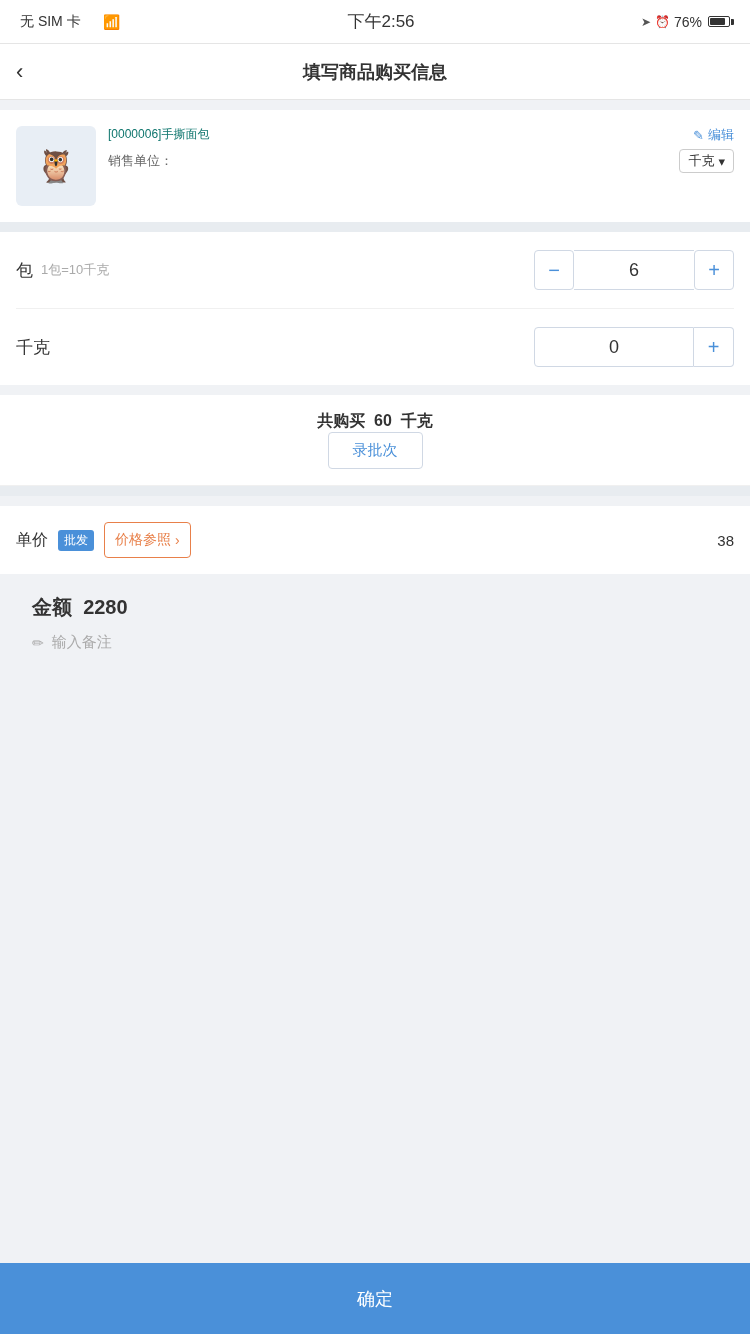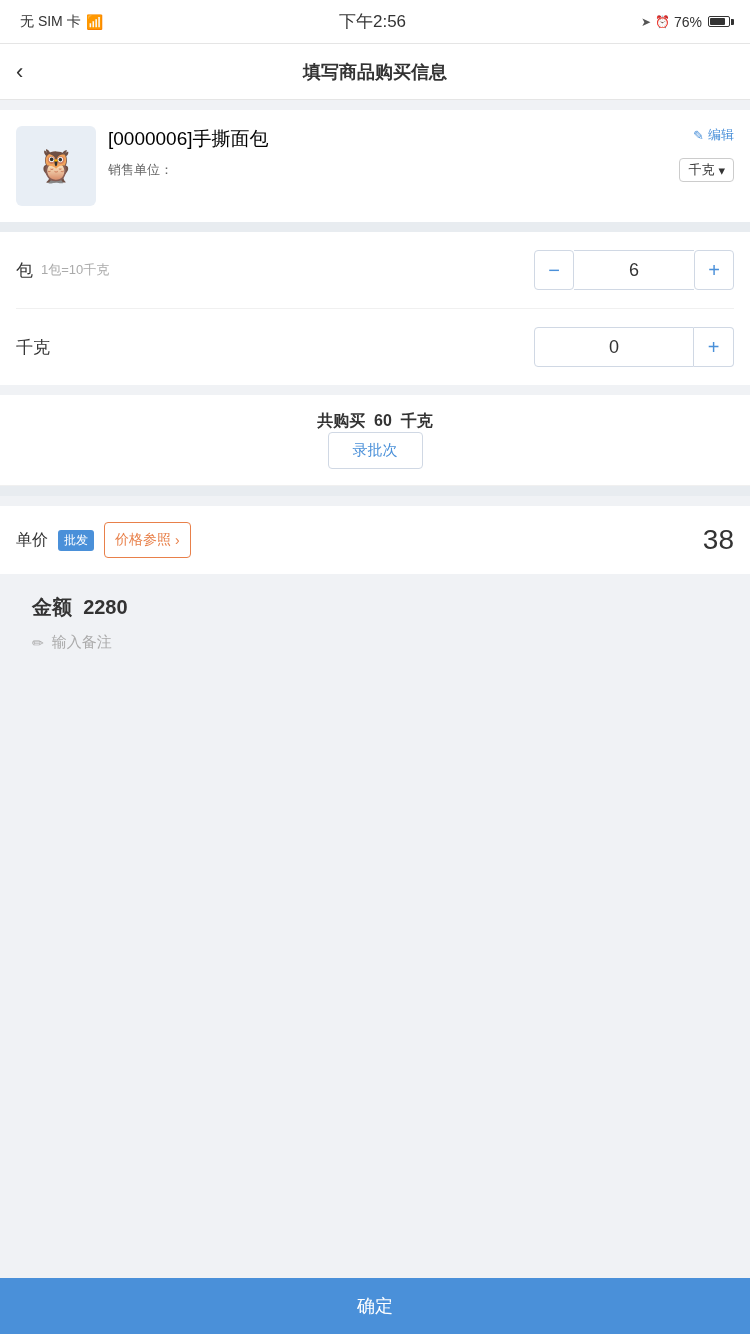--- a/index.html
+++ b/index.html
@@ -18,21 +18,21 @@
       width: 750px;
       height: 44px;
       background: #fff;
       display: flex;
       align-items: center;
       justify-content: space-between;
       padding: 0 20px;
       font-size: 28px;
       border-bottom: 1px solid #e5e5e5;
     }
-    .status-left { font-size: 14px; color: #333; display: flex; align-items: center; gap: 6px; }
+    .status-left { font-size: 14px; color: #333; display: flex; align-items: center; gap: 23px; }
     .status-center { font-size: 17px; color: #333; font-weight: 500; }
     .status-right { font-size: 14px; color: #333; display: flex; align-items: center; gap: 4px; }
 
     
     .nav-bar {
       width: 750px;
       height: 56px;
       background: #fff;
       display: flex;
       align-items: center;
@@ -71,21 +71,21 @@
       display: flex;
       align-items: center;
       justify-content: center;
       flex-shrink: 0;
     }
     .product-img-icon {
       font-size: 32px;
       color: #8aaccc;
     }
     .product-info { flex: 1; }
-    .product-name { font-size: 19px; color: #000000; font-weight: 500; margin-bottom: 6px; }
+    .product-name { font-size: 12px; color: #0f766e; font-weight: 500; margin-bottom: 6px; }
     .product-stock { font-size: 13px; color: #666; margin-bottom: 6px; }
     .product-unit-row { display: flex; align-items: center; gap: 8px; font-size: 13px; color: #666; justify-content: space-between; }
     .unit-select {
       border: 1px solid #ccc;
       border-radius: 4px;
       padding: 2px 8px;
       font-size: 13px;
       color: #333;
       background: #fff;
       display: flex;
@@ -236,21 +236,21 @@
       font-size: 14px;
       color: #e8804a;
       background: #fff;
       display: flex;
       align-items: center;
       gap: 4px;
       cursor: pointer;
     }
     .price-value {
       margin-left: auto;
-      font-size: 28px;
+      font-size: 15px;
       color: #333;
       font-weight: 500;
     }
 
     
     .amount-section {
       background: #f0f2f5;
       padding: 20px 32px 10px;
     }
     .amount-row { font-size: 20px; color: #333; font-weight: 600; margin-bottom: 12px; }
@@ -269,21 +269,21 @@
       flex: 1;
       min-height: 300px;
     }
 
     
     .confirm-bar {
       position: fixed;
       bottom: 0;
       left: 0;
       width: 750px;
-      height: 56px;
+      height: 71px;
       background: #4a90d9;
       display: flex;
       align-items: center;
       justify-content: center;
       cursor: pointer;
     }
     .confirm-text {
       font-size: 18px;
       color: #fff;
       font-weight: 500;

